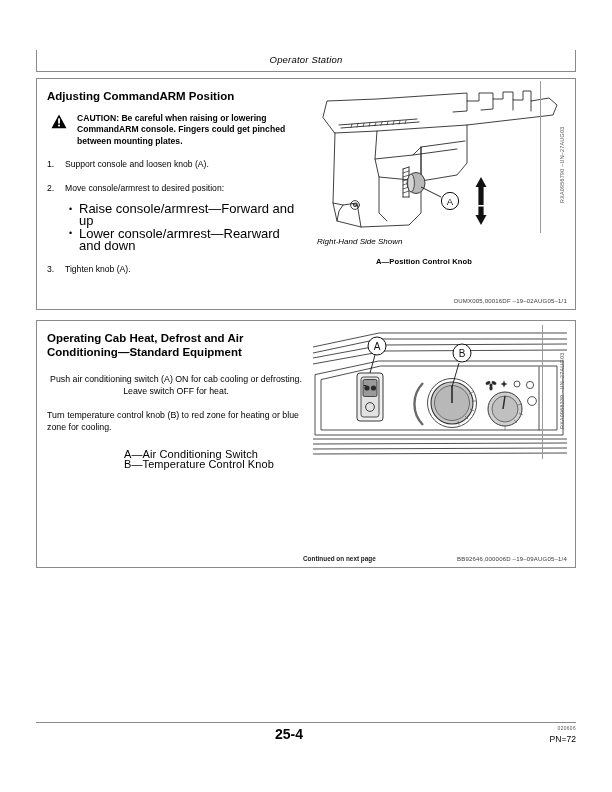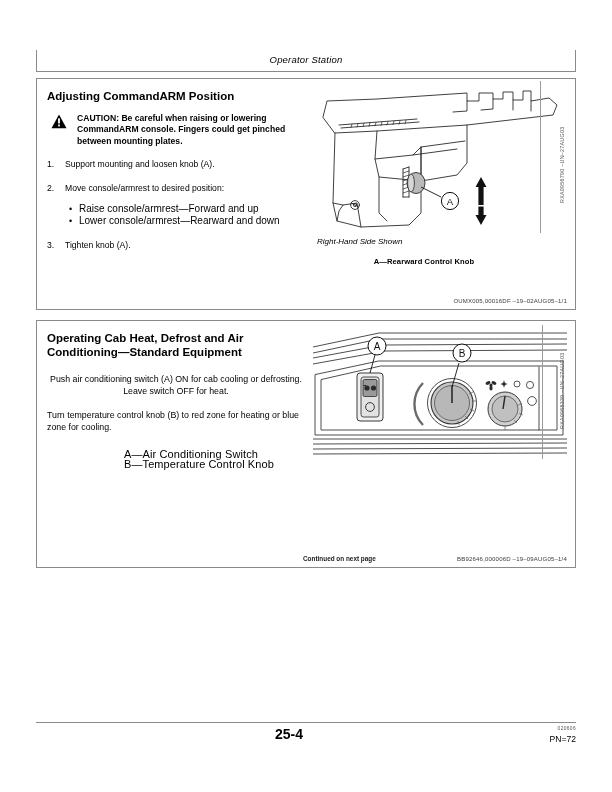--- a/index.html
+++ b/index.html
@@ -107,21 +107,21 @@
     font-size: 8.6px;
   }
   .bullets {
     margin: 0;
     padding-left: 32px;
     list-style: none;
     margin-bottom: 12px;
   }
   .bullets li {
     position: relative;
-    font-size: 10px;
+    font-size: 13px;
     line-height: 12.2px;
   }
   .bullets li::before {
     content: "\2022";
     position: absolute;
     left: -10px;
     top: -0.5px;
     font-size: 9px;
   }
 
@@ -253,21 +253,21 @@
               <rect x="7.1" y="4.3" width="1.8" height="5.2" fill="#ffffff"></rect>
               <rect x="7.1" y="10.6" width="1.8" height="1.8" fill="#ffffff"></rect>
             </svg>
           </span>
           <div class="caution-text">CAUTION: Be careful when raising or lowering CommandARM console. Fingers could get pinched between mounting plates.</div>
         </div>
 
         <div class="steps">
           <div class="step">
             <span class="step-num">1.</span>
-            <span>Support mounting and loosen knob (A).</span>
+            <span>Support console and loosen knob (A).</span>
           </div>
 
           <div class="step" style="margin-bottom:9px;">
             <span class="step-num">2.</span>
             <span>Move console/armrest to desired position:</span>
           </div>
 
           <ul class="bullets">
             <li>Raise console/armrest—Forward and up</li>
             <li>Lower console/armrest—Rearward and down</li>
@@ -356,21 +356,21 @@
             </g>
           </svg>
 
           <div class="art-divider" style="right:26px; top:-4px; height:152px;"></div>
 
           <div class="vcode" style="left:242px; top:118px;">RXA0956790  –UN–27AUG03</div>
         </div>
 
         <div class="art-caption" style="width:214px; margin-top:2px;">Right-Hand Side Shown</div>
 
-        <div class="art-legend" style="width:214px; margin-top:11px;">A—Rearward Control Knob</div>
+        <div class="art-legend" style="width:214px; margin-top:11px;">A—Position Control Knob</div>
       </div>
 
       <div class="sec-footer">OUMX005,00016DF   –19–02AUG05–1/1</div>
     </div>
   </div>
 
   <div class="section" id="section-2">
     <div class="sec-inner">
 
       <div class="text-col">

